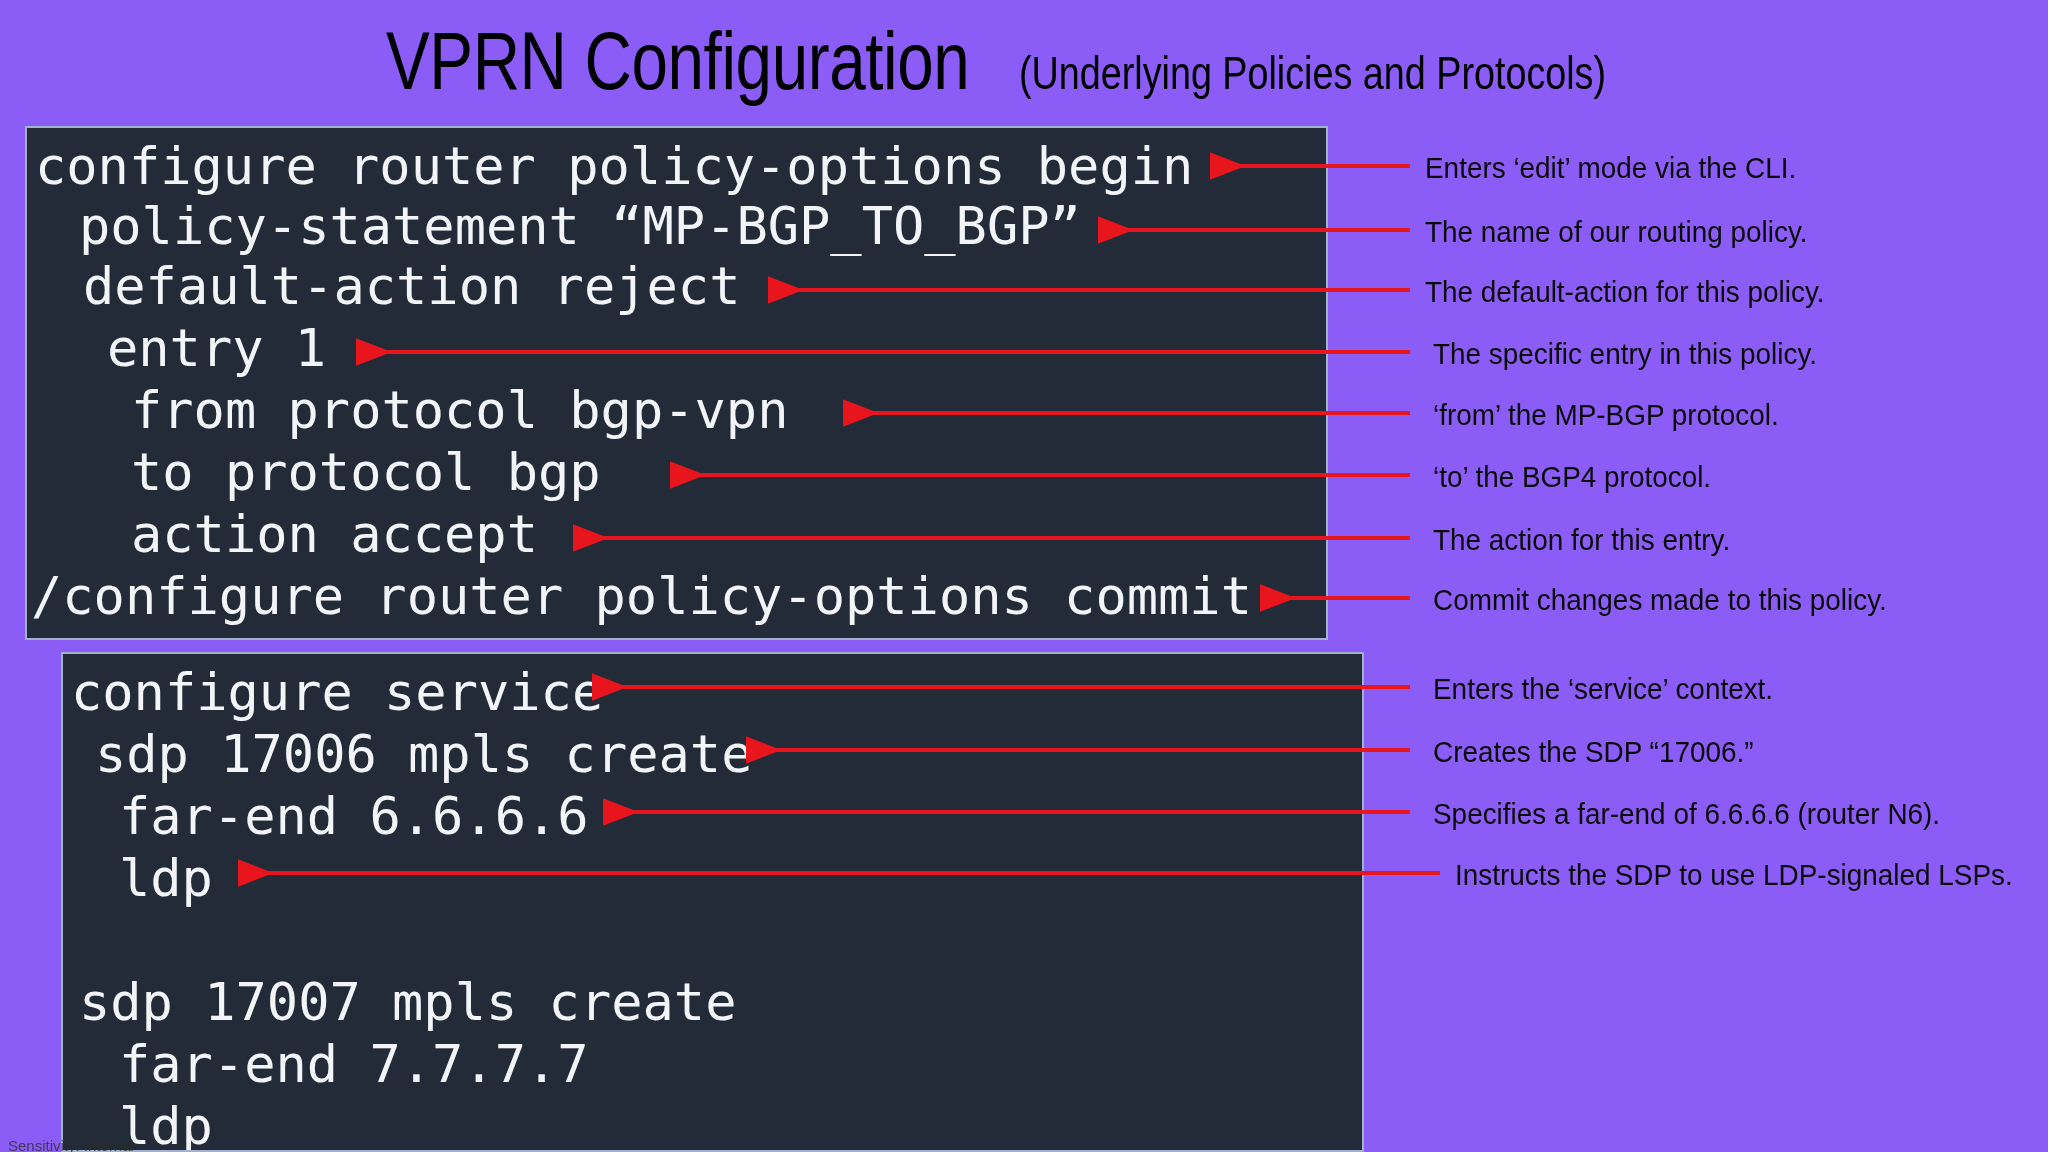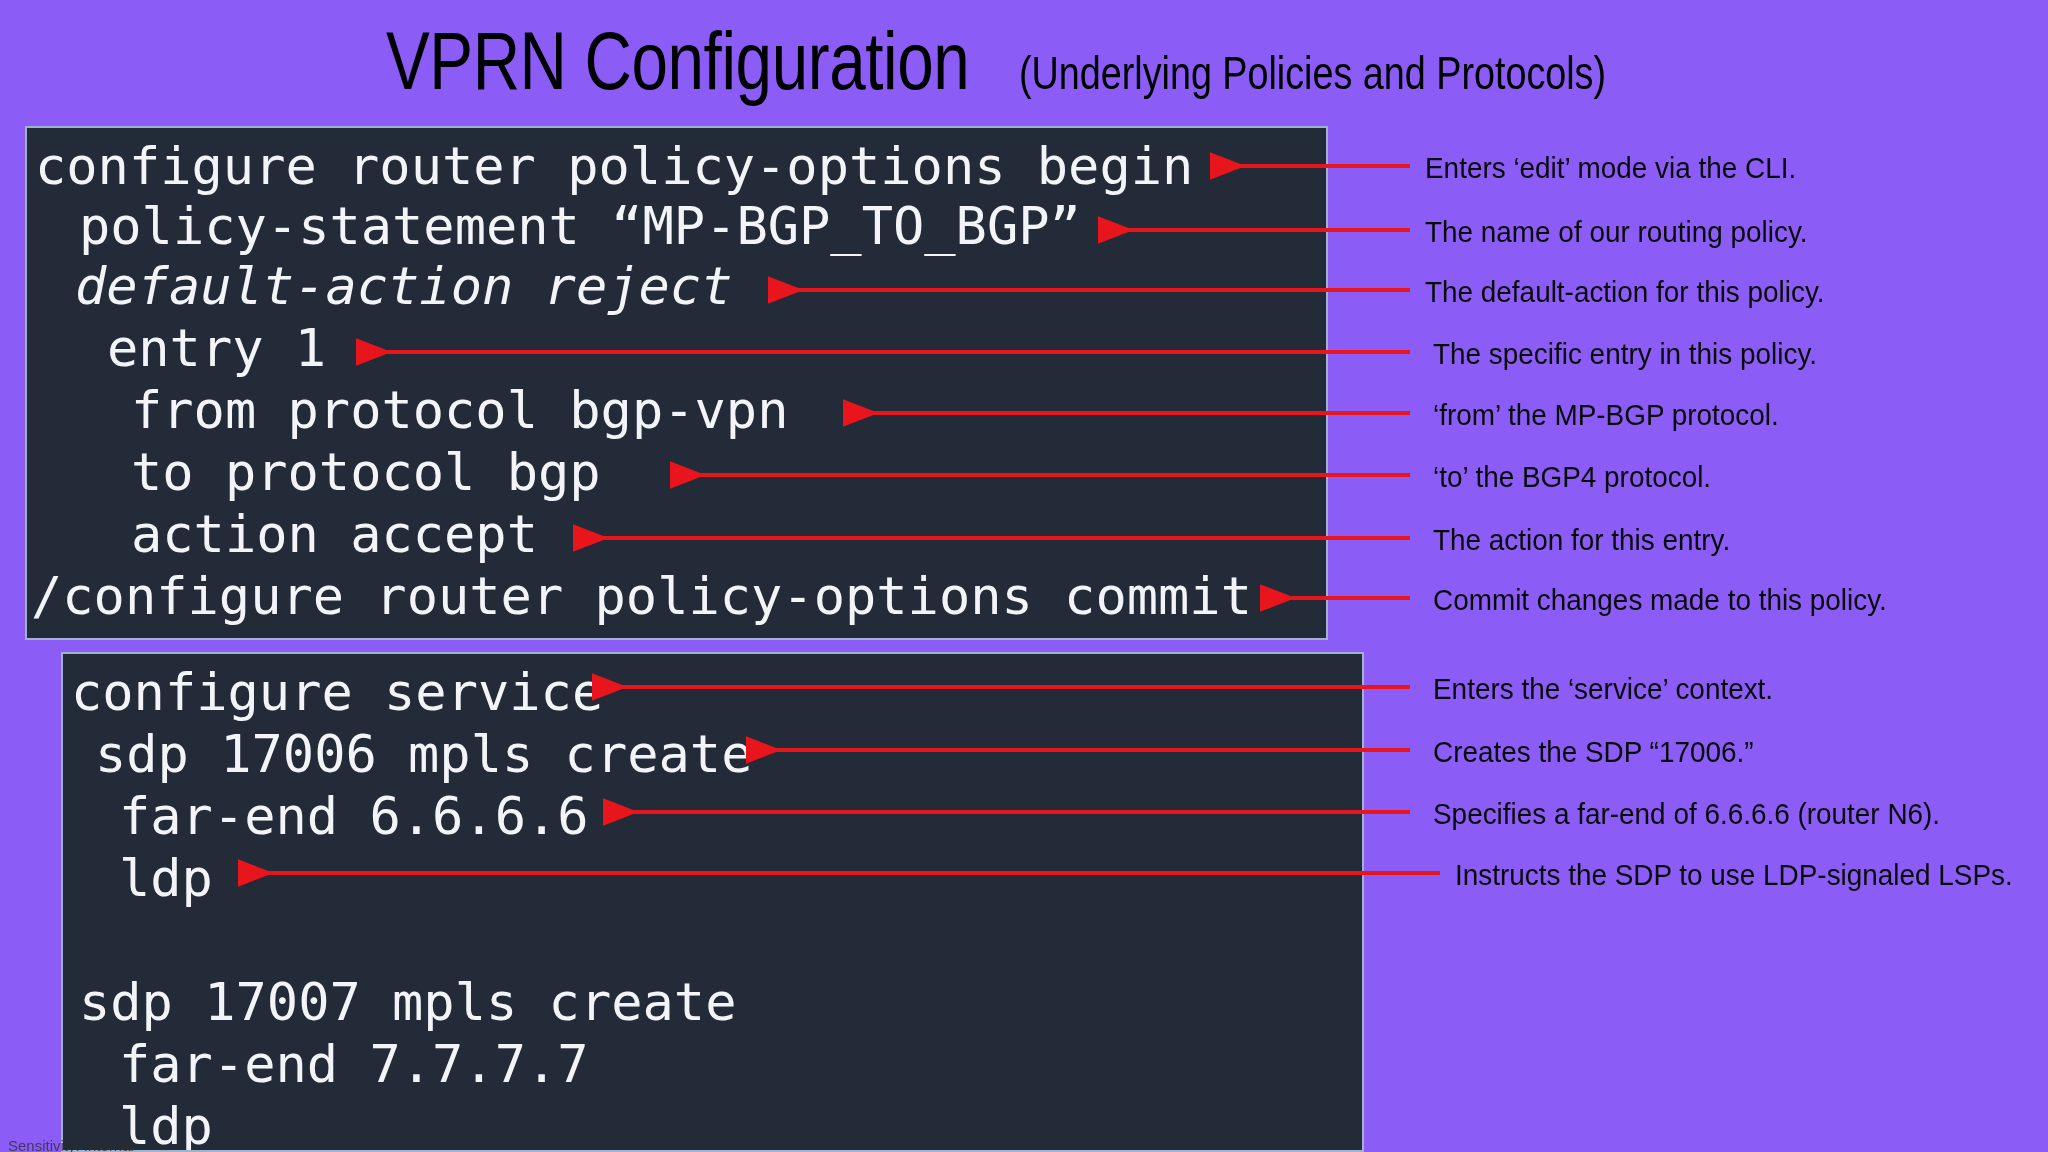--- a/index.html
+++ b/index.html
@@ -109,21 +109,21 @@
 
 <div id="slide">
 
   <div class="title-row">
     <span class="title-main">VPRN Configuration</span><span class="title-sub">(Underlying Policies and Protocols)</span>
   </div>
 
   <div class="code-block" id="block1">
     <div class="code-line" style="left:8px;  top:16px;">configure router policy-options begin</div>
     <div class="code-line" style="left:40px; top:76px;margin-left:12px;">policy-statement “MP-BGP_TO_BGP”</div>
-    <div class="code-line" style="left:48px; top:136px;font-style:italic;">default-action reject</div>
+    <div class="code-line" style="left:56px; top:136px;">default-action reject</div>
     <div class="code-line" style="left:80px; top:198px;">entry 1</div>
     <div class="code-line" style="left:104px;top:260px;">from protocol bgp-vpn</div>
     <div class="code-line" style="left:104px;top:322px;">to protocol bgp</div>
     <div class="code-line" style="left:104px;top:384px;text-align:center;">action accept</div>
     <div class="code-line" style="left:4px;  top:446px;">/configure router policy-options commit</div>
   </div>
 
   <div class="code-block" id="block2">
     <div class="code-line" style="left:8px;  top:16px;">configure service</div>
     <div class="code-line" style="left:32px; top:78px;">sdp 17006 mpls create</div>

